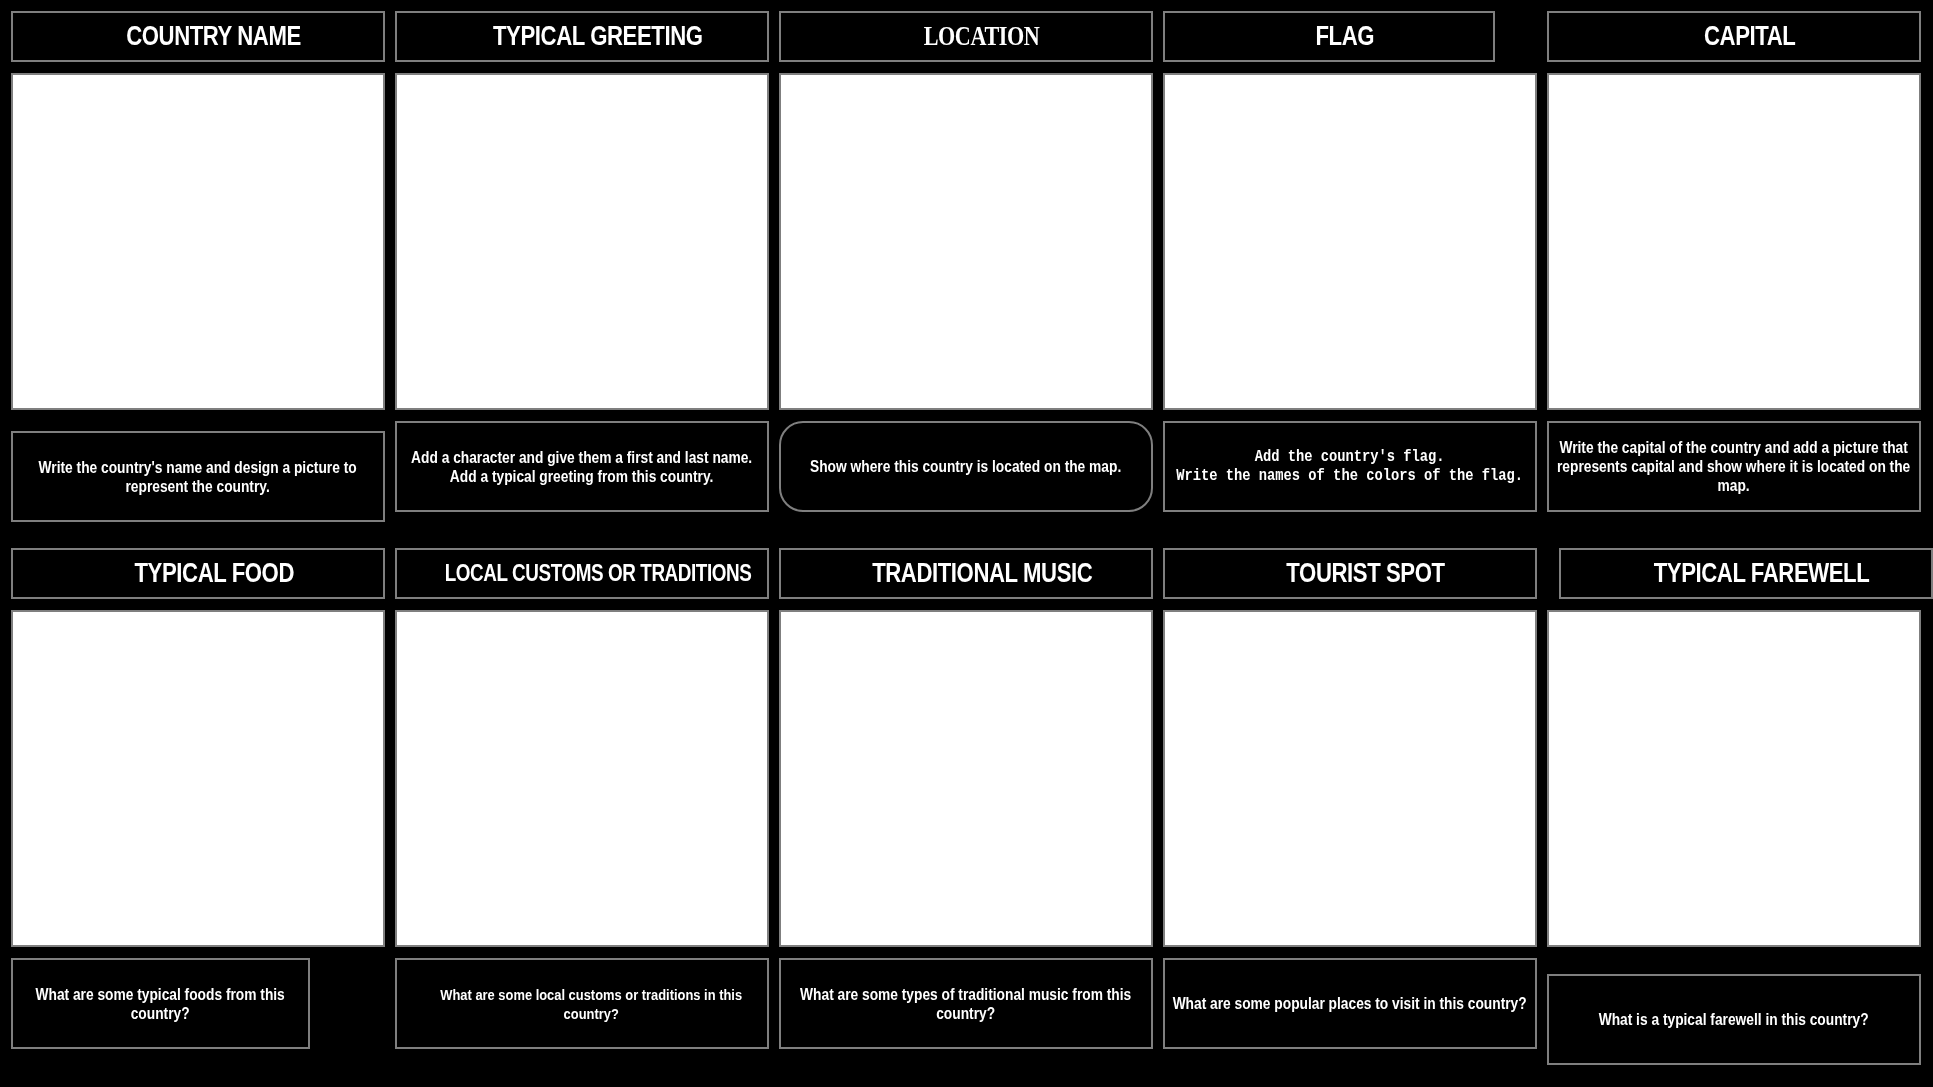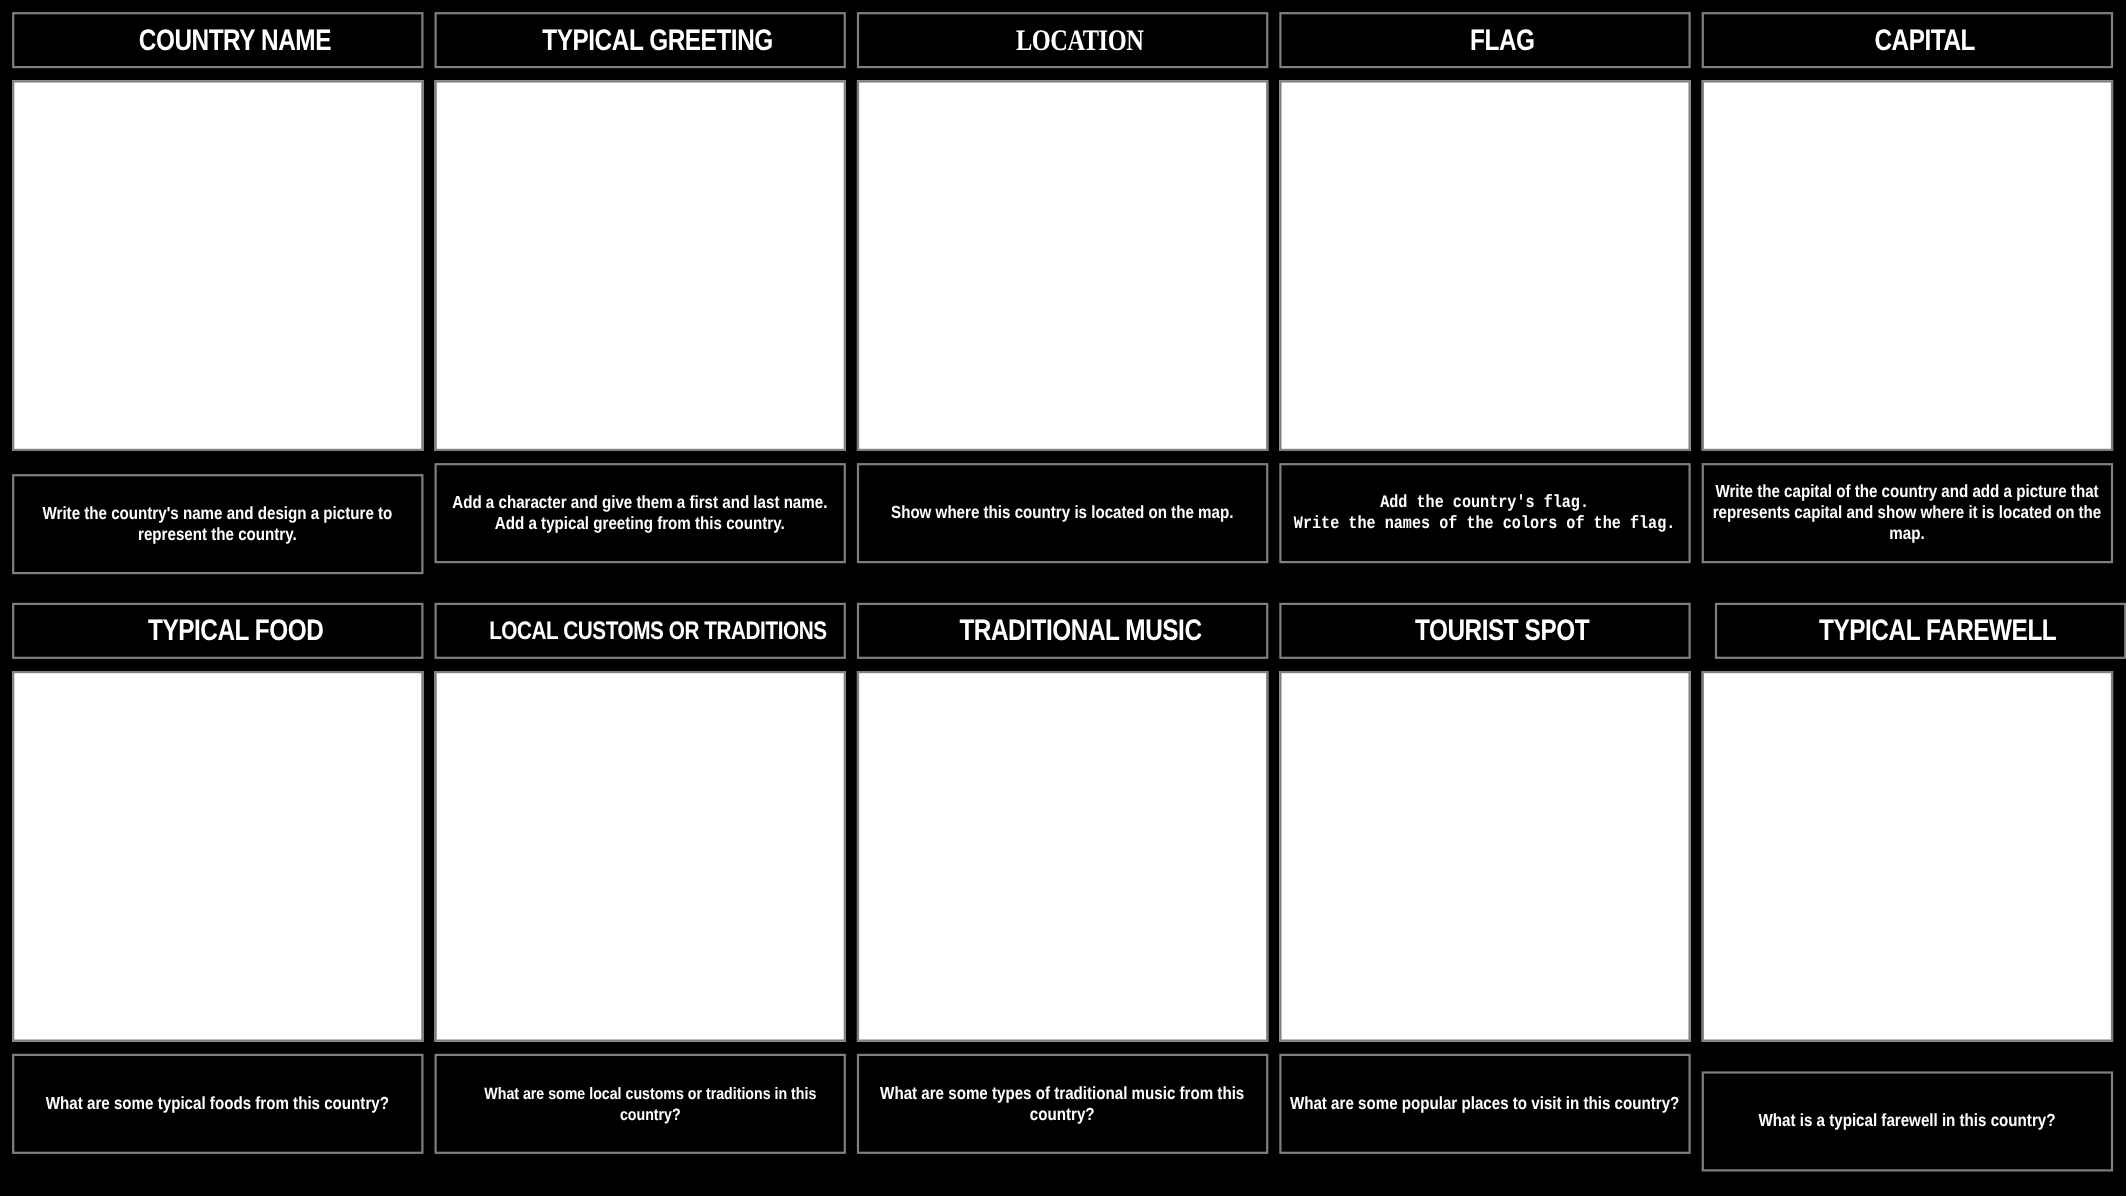--- a/index.html
+++ b/index.html
@@ -80,25 +80,25 @@
   </div>
   <div class="cell image-box" style="left:395px; top:73px; width:374px;"></div>
   <div class="cell desc" style="left:395px; top:421px; width:374px;">
     <span class="desc-text">Add a character and give them a first and last name. Add a typical greeting from this country.</span>
   </div>
 
   <div class="cell header" style="left:779px; top:11px; width:374px;font-family:Liberation Serif, serif;">
     <span class="header-text">LOCATION</span>
   </div>
   <div class="cell image-box" style="left:779px; top:73px; width:374px;"></div>
-  <div class="cell desc" style="left:779px; top:421px; width:374px;">
+  <div class="cell desc" style="left:779px; top:421px; width:374px;border-radius:24px;">
     <span class="desc-text">Show where this country is located on the map.</span>
   </div>
 
-  <div class="cell header" style="left:1163px; top:11px; width:374px;">
+  <div class="cell header" style="left:1163px; top:11px; width:332px;">
     <span class="header-text">FLAG</span>
   </div>
   <div class="cell image-box" style="left:1163px; top:73px; width:374px;"></div>
   <div class="cell desc" style="left:1163px; top:421px; width:374px;font-family:Liberation Mono, monospace;">
     <span class="desc-text">Add the country's flag.
 Write the names of the colors of the flag.</span>
   </div>
 
   <div class="cell header" style="left:1547px; top:11px; width:374px;">
     <span class="header-text">CAPITAL</span>
@@ -108,21 +108,21 @@
     <span class="desc-text">Write the capital of the country and add a picture that represents capital and show where it is located on the map.</span>
   </div>
 </div>
 
 <div>
 
   <div class="cell header" style="left:11px; top:548px; width:374px;">
     <span class="header-text">TYPICAL FOOD</span>
   </div>
   <div class="cell image-box" style="left:11px; top:610px; width:374px;"></div>
-  <div class="cell desc" style="left:11px; top:958px; width:374px;">
+  <div class="cell desc" style="left:11px; top:958px; width:299px;">
     <span class="desc-text">What are some typical foods from this country?</span>
   </div>
 
   <div class="cell header" style="left:395px; top:548px; width:374px;">
     <span class="header-text small">LOCAL CUSTOMS OR TRADITIONS</span>
   </div>
   <div class="cell image-box" style="left:395px; top:610px; width:374px;"></div>
   <div class="cell desc" style="left:395px; top:958px; width:374px;padding-left:24px;">
     <span class="desc-text" style="font-size:15px;">What are some local customs or traditions in this country?</span>
   </div>

